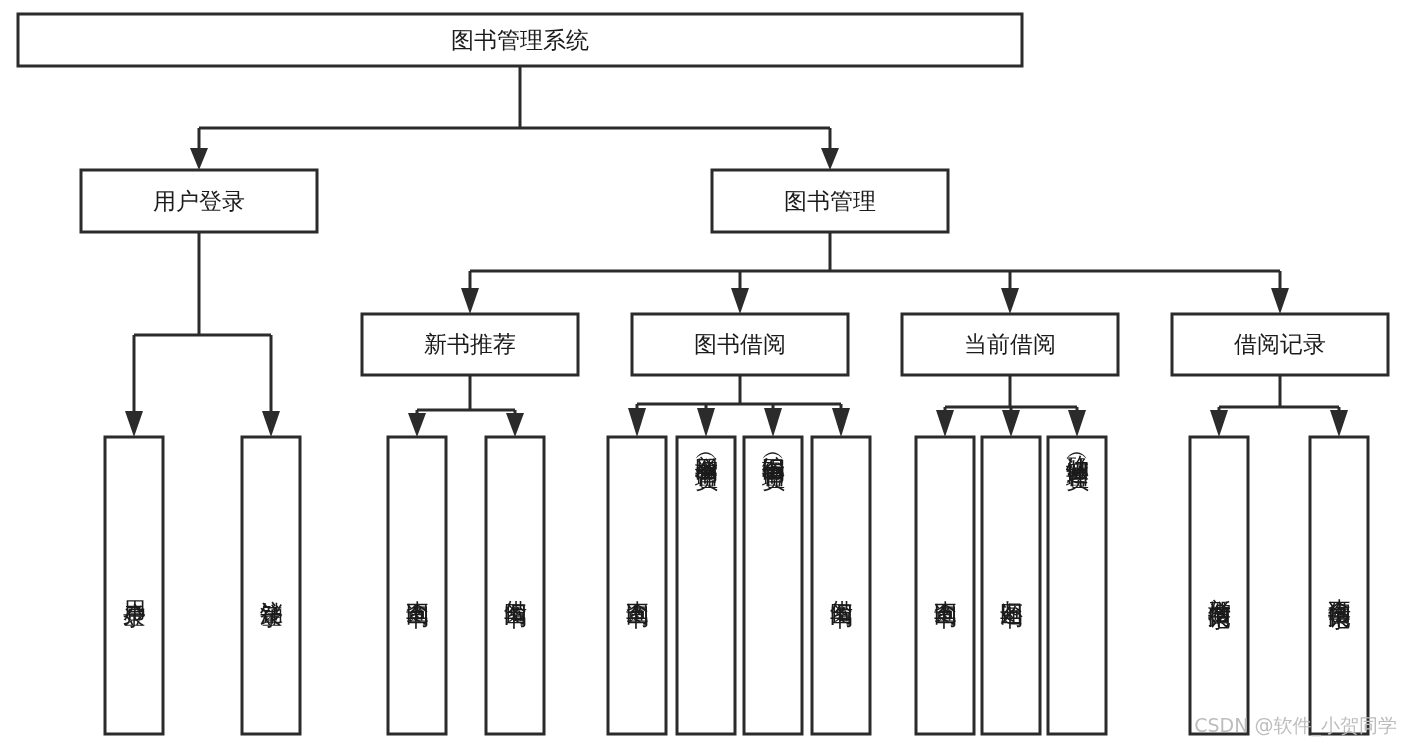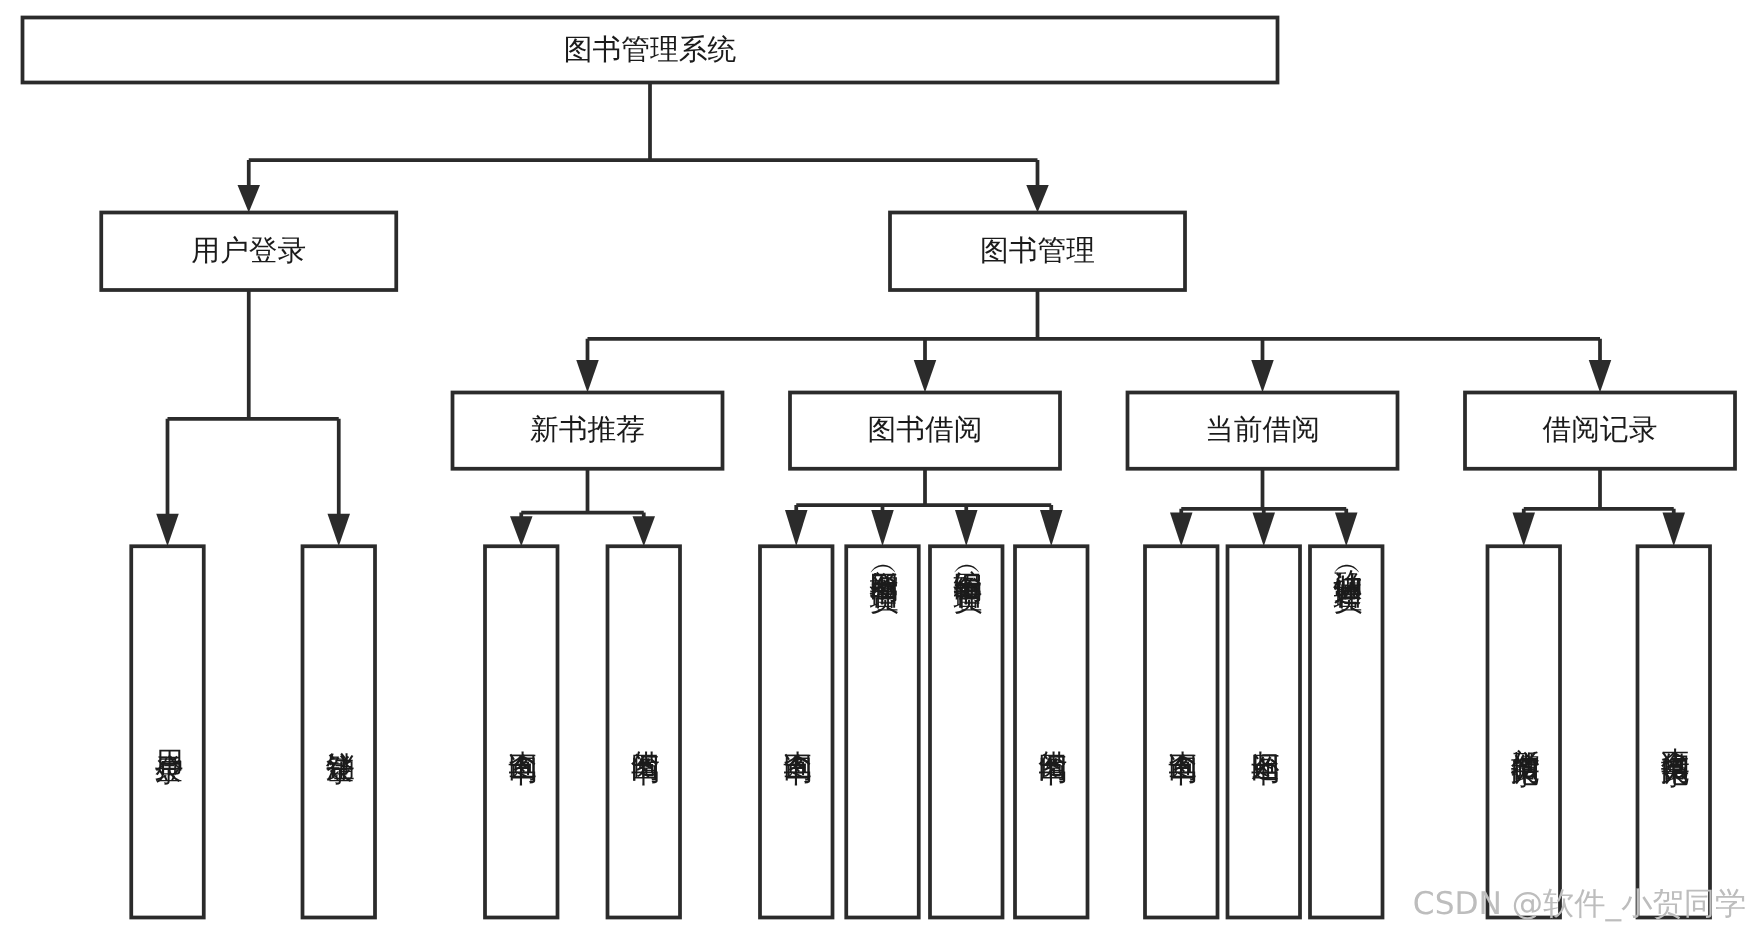--- a/index.html
+++ b/index.html
@@ -59,21 +59,21 @@
     line-height: 1.12;
     color: #1b1b1b;
     letter-spacing: 2px;
     white-space: nowrap;
   }
   .watermark {
     position: absolute;
     right: 8px;
     bottom: 8px;
     font-family: "DejaVu Sans", "Liberation Sans", sans-serif;
-    font-size: 25px;
+    font-size: 19px;
     color: #bdbdbd;
     white-space: nowrap;
     pointer-events: none;
     text-align: right;
   }
 </style>
 </head>
 <body>
 
 <svg id="diagram" viewBox="0 0 1405 747">

